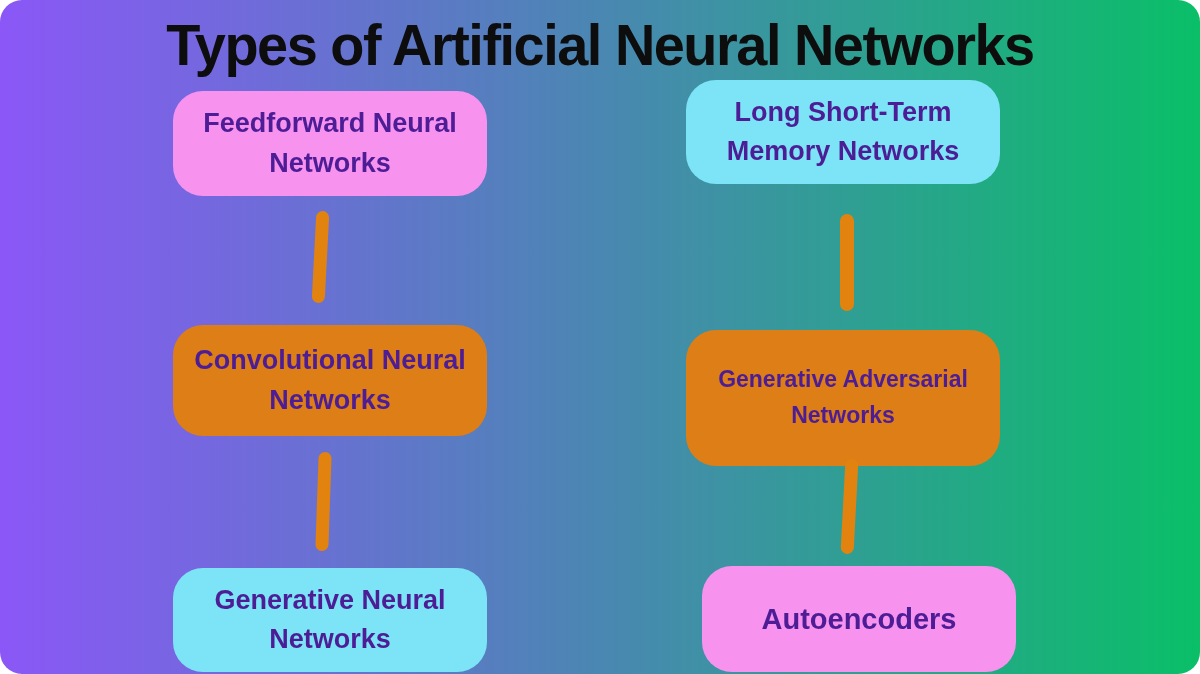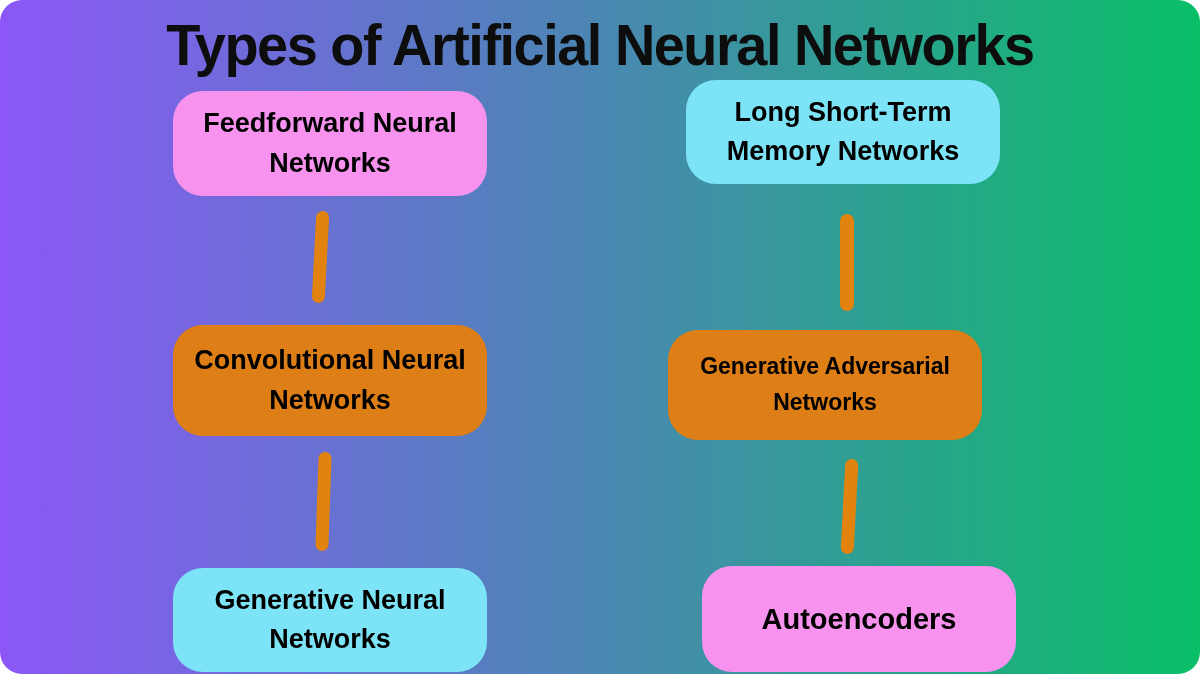--- a/index.html
+++ b/index.html
@@ -29,32 +29,32 @@
     border-radius: 30px;
     display: flex;
     align-items: center;
     justify-content: center;
     text-align: center;
   }
   .node-label {
     font-weight: 700;
     font-size: 27px;
     line-height: 1.45;
-    color: #000000;
+    color: #4c1d95;
     padding: 0 18px;
   }
   .node-label.small { font-size: 23px; line-height: 1.55; }
   .node-label.big   { font-size: 29px; }
 
   
   .pos-l1 { left: 173px; top:  91px; height: 105px; }
   .pos-l2 { left: 173px; top: 325px; height: 111px; }
   .pos-l3 { left: 173px; top: 568px; height: 104px; }
   .pos-r1 { left: 686px; top:  80px; height: 104px; }
-  .pos-r2 { left: 668px; top: 330px; height: 110px; }
+  .pos-r2 { left: 686px; top: 330px; height: 136px; }
   .pos-r3 { left: 686px; top: 566px; height: 106px; }
 
   .connector {
     position: absolute;
     border-radius: 8px;
   }
   .c-l1 { left: 314px; top: 211px; width: 13px; height: 92px; transform: rotate(3deg); }
   .c-l2 { left: 317px; top: 452px; width: 13px; height: 99px; transform: rotate(2deg); }
   .c-r1 { left: 840px; top: 214px; width: 14px; height: 97px; }
   .c-r2 { left: 843px; top: 459px; width: 13px; height: 95px; transform: rotate(3deg); }

